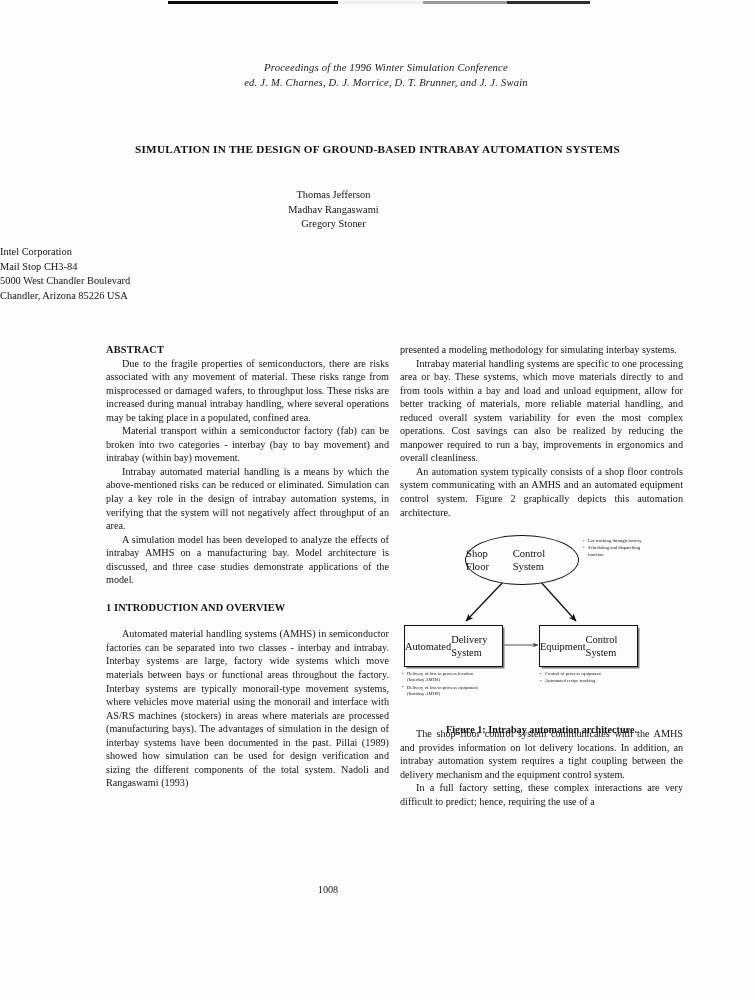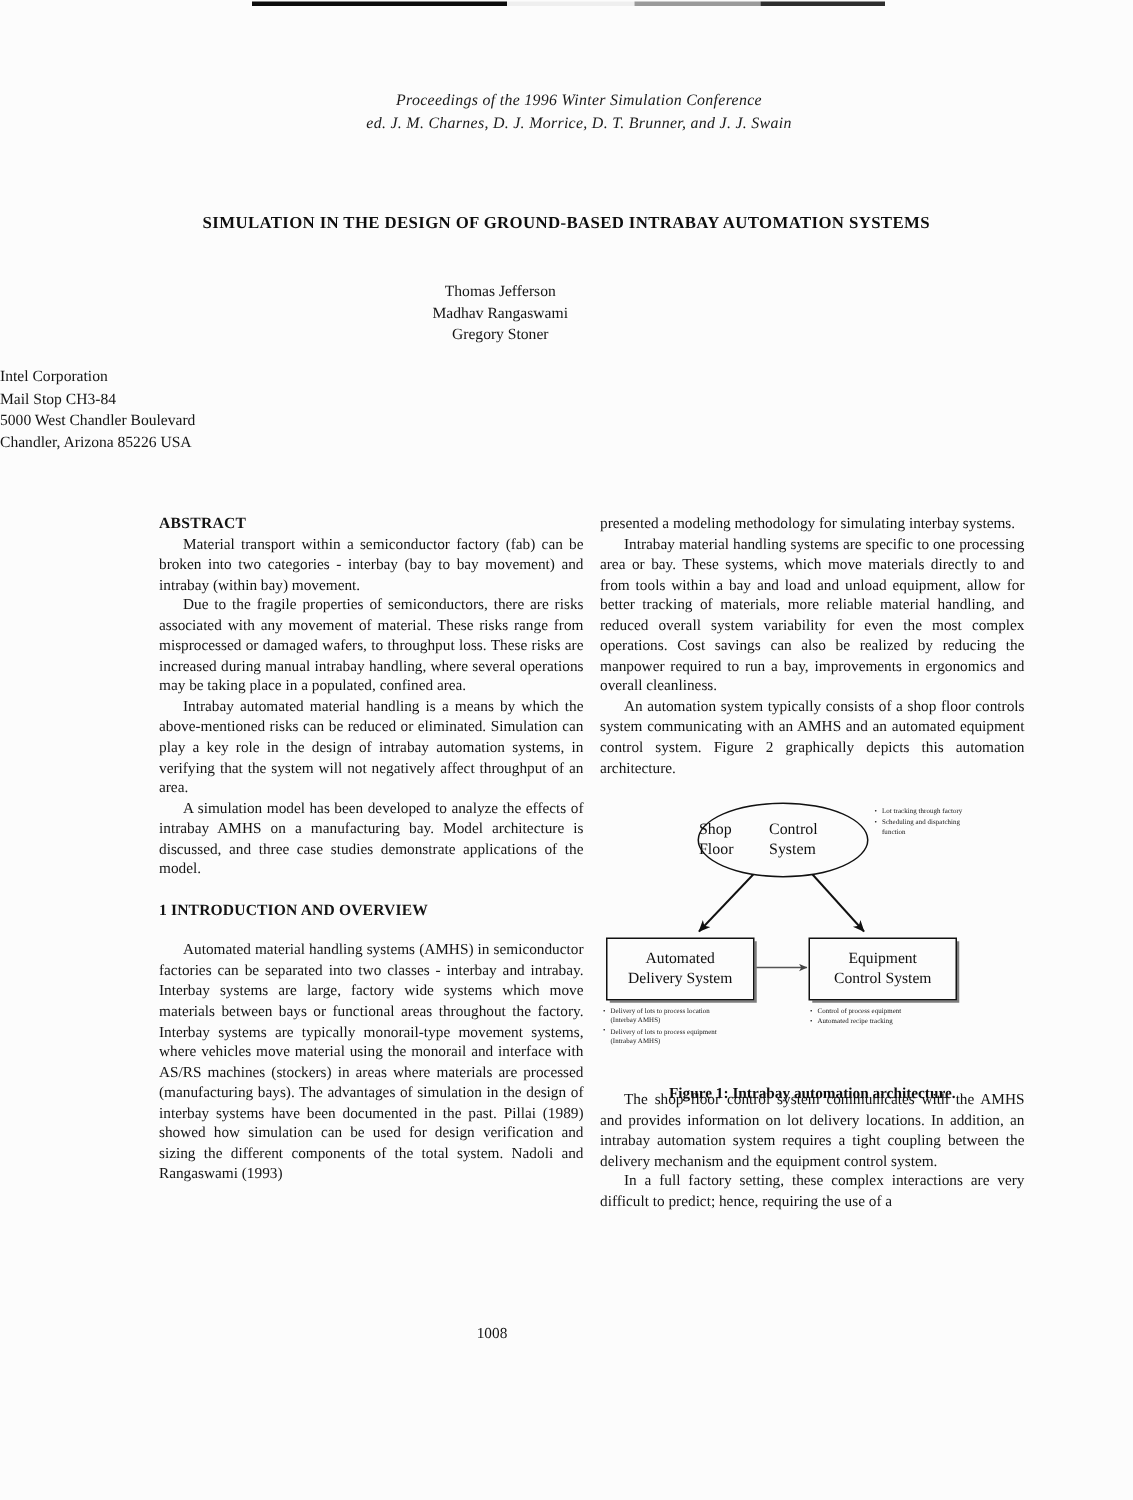--- a/index.html
+++ b/index.html
@@ -164,21 +164,21 @@
     color: #0f0f0f;
   }
 
   .node-box {
     position: absolute;
     top: 94px;
     width: 97px;
     height: 40px;
     border: 1.3px solid #111;
     display: flex;
-    flex-direction: column;
+    flex-direction: row;
     align-items: center;
     justify-content: center;
     font-size: 10.4px;
     line-height: 13px;
     background: #fcfcfc;
     color: #0f0f0f;
     box-shadow: 2px 2px 0 -0.5px #7d7d7d;
   }
   .node-box.left  { left: 4px; }
   .node-box.right { left: 139px; }
@@ -260,22 +260,22 @@
 
   <div class="affil">
     <div>Intel Corporation</div>
     <div>Mail Stop CH3-84</div>
     <div>5000 West Chandler Boulevard</div>
     <div>Chandler, Arizona 85226 USA</div>
   </div>
 
   <div class="col col-left">
     <h2 class="abstract-head">ABSTRACT</h2>
+    <p>Due to the fragile properties of semiconductors, there are risks associated with any movement of material. These risks range from misprocessed or damaged wafers, to throughput loss. These risks are increased during manual intrabay handling, where several operations may be taking place in a populated, confined area.</p>
     <p>Material transport within a semiconductor factory (fab) can be broken into two categories - interbay (bay to bay movement) and intrabay (within bay) movement.</p>
-    <p>Due to the fragile properties of semiconductors, there are risks associated with any movement of material. These risks range from misprocessed or damaged wafers, to throughput loss. These risks are increased during manual intrabay handling, where several operations may be taking place in a populated, confined area.</p>
     <p>Intrabay automated material handling is a means by which the above-mentioned risks can be reduced or eliminated. Simulation can play a key role in the design of intrabay automation systems, in verifying that the system will not negatively affect throughput of an area.</p>
     <p>A simulation model has been developed to analyze the effects of intrabay AMHS on a manufacturing bay. Model architecture is discussed, and three case studies demonstrate applications of the model.</p>
     <h2 class="section">1 INTRODUCTION AND OVERVIEW</h2>
     <div class="gap-sm"></div>
     <p>Automated material handling systems (AMHS) in semiconductor factories can be separated into two classes - interbay and intrabay. Interbay systems are large, factory wide systems which move materials between bays or functional areas throughout the factory. Interbay systems are typically monorail-type movement systems, where vehicles move material using the monorail and interface with AS/RS machines (stockers) in areas where materials are processed (manufacturing bays). The advantages of simulation in the design of interbay systems have been documented in the past. Pillai (1989) showed how simulation can be used for design verification and sizing the different components of the total system. Nadoli and Rangaswami (1993)</p>
   </div>
 
   <div class="col col-right">
     <p class="noindent">presented a modeling methodology for simulating interbay systems.</p>
     <p>Intrabay material handling systems are specific to one processing area or bay. These systems, which move materials directly to and from tools within a bay and load and unload equipment, allow for better tracking of materials, more reliable material handling, and reduced overall system variability for even the most complex operations. Cost savings can also be realized by reducing the manpower required to run a bay, improvements in ergonomics and overall cleanliness.</p>

